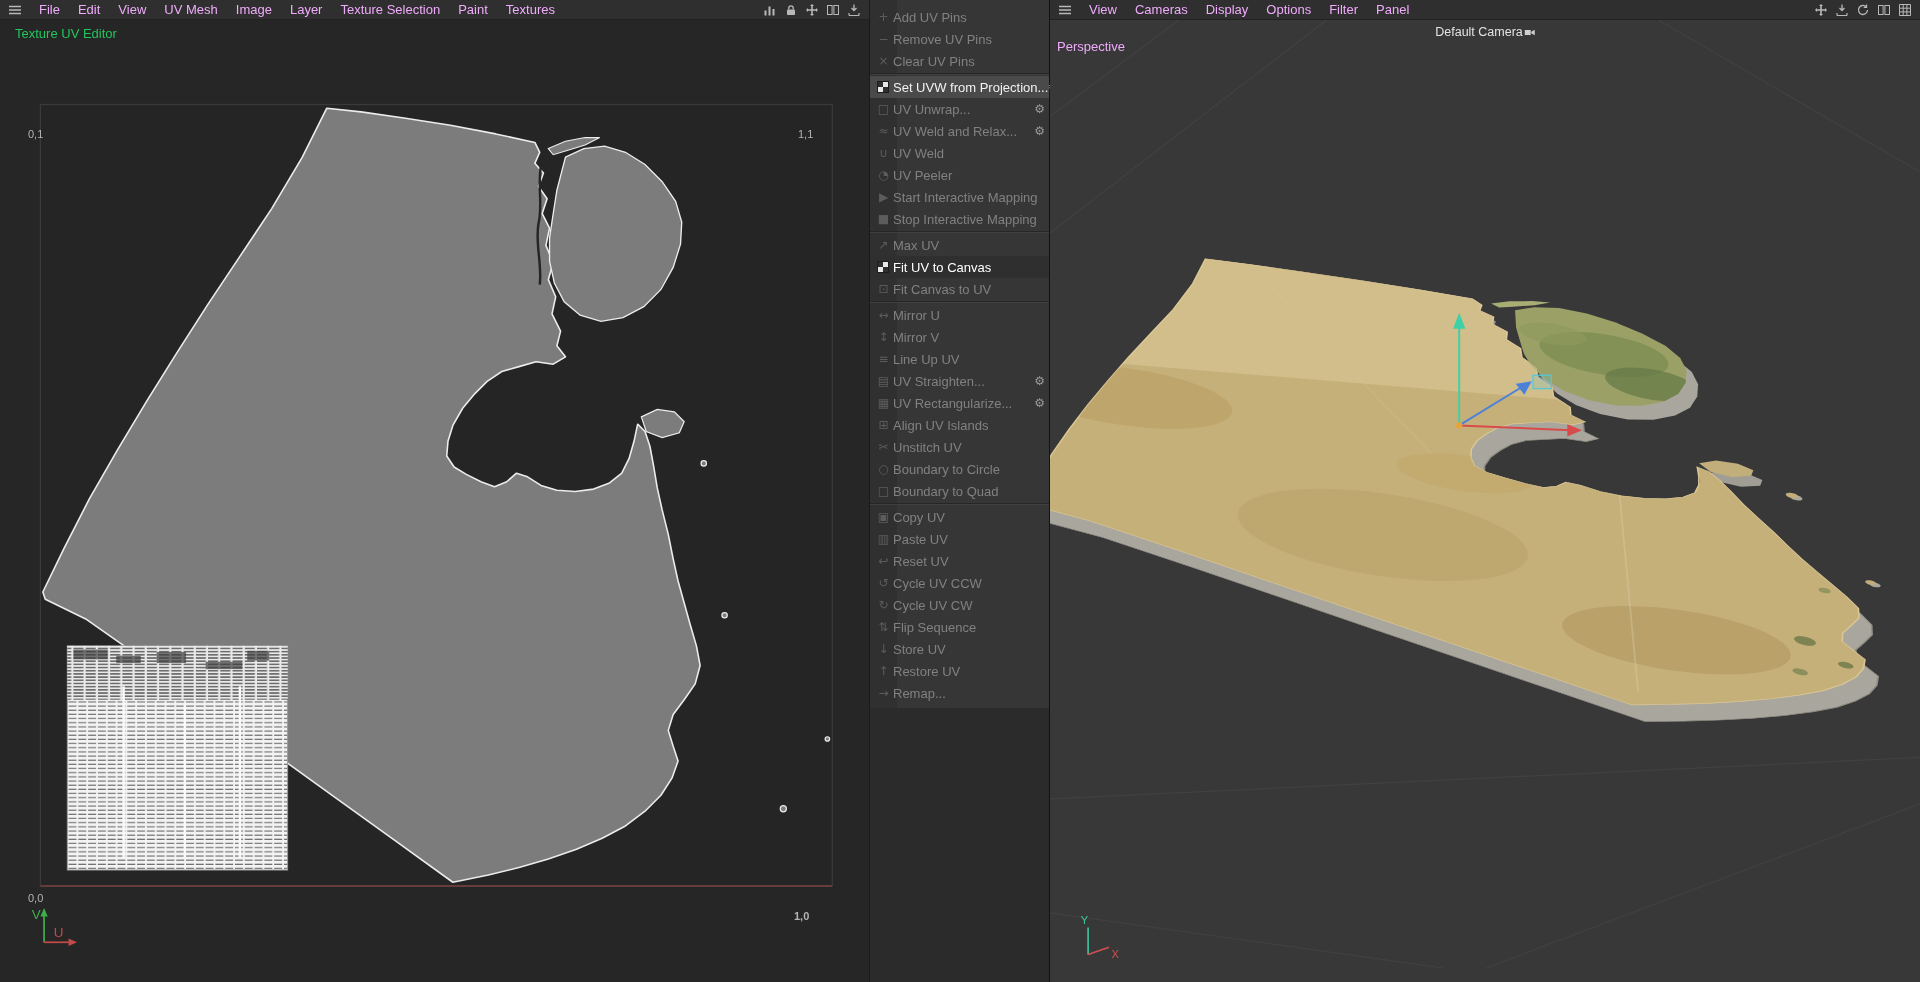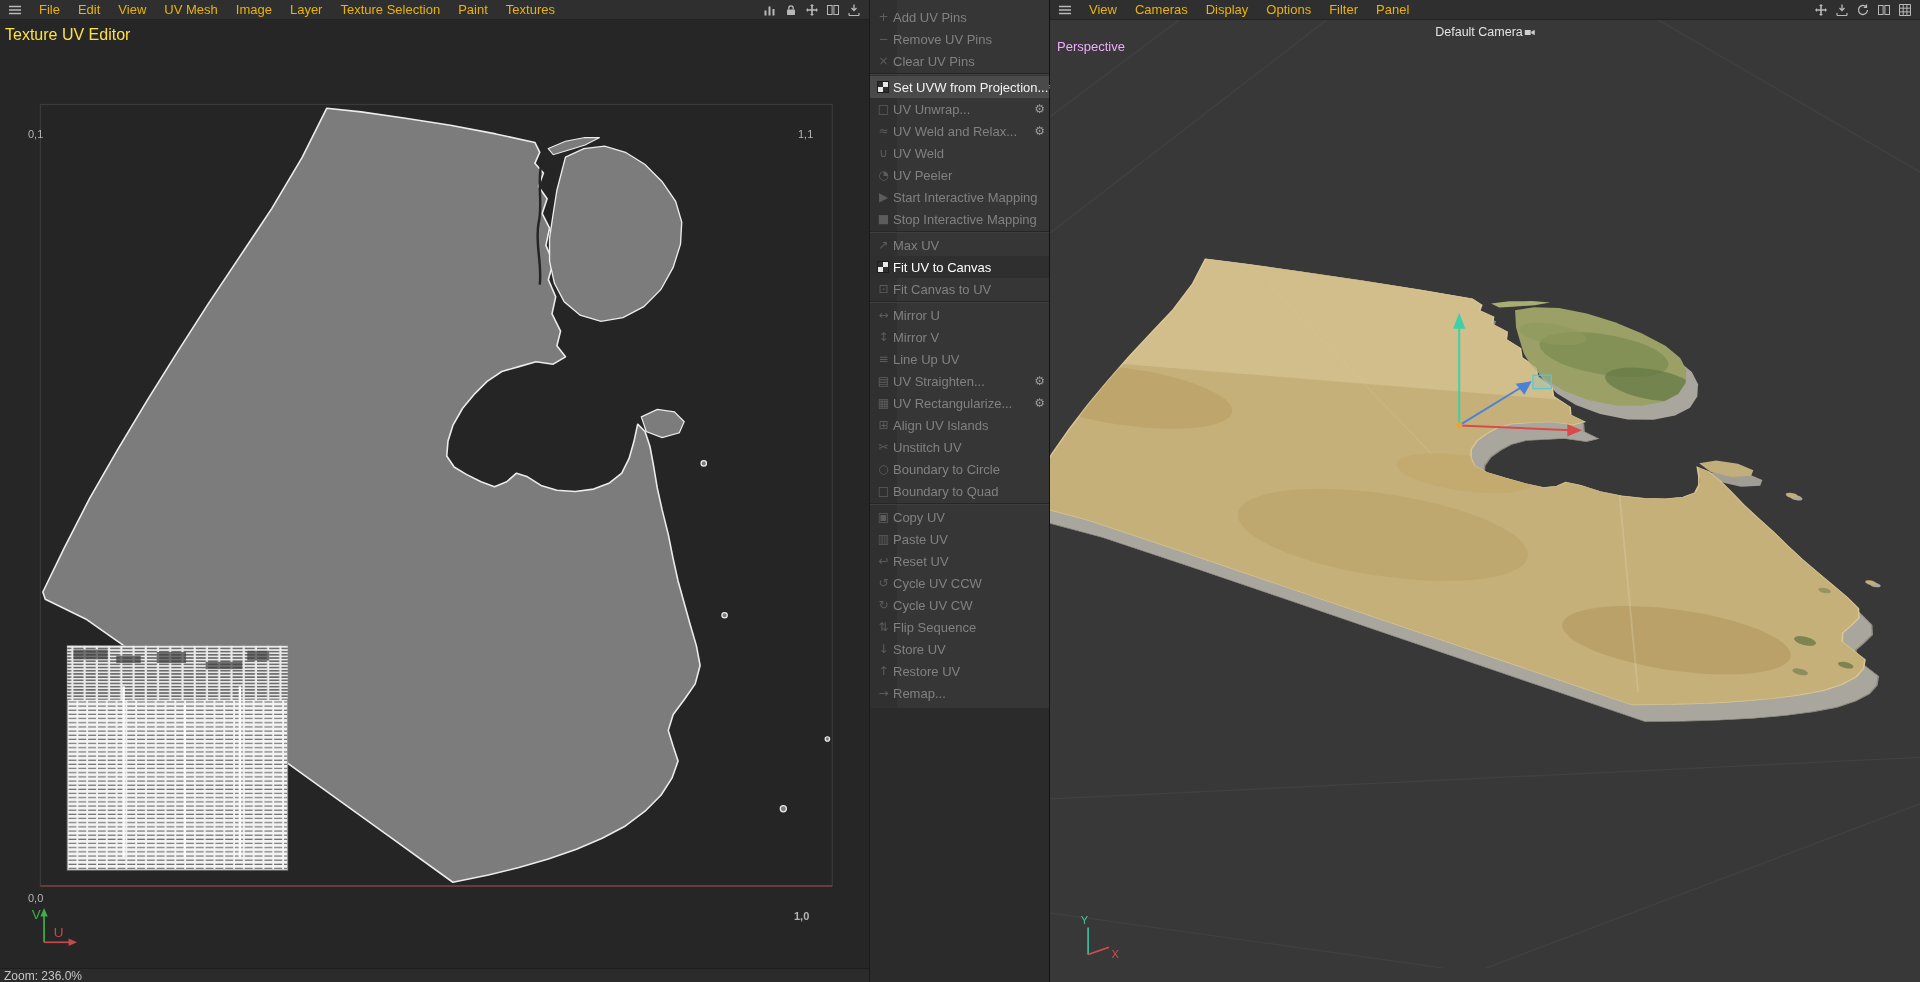--- a/index.html
+++ b/index.html
@@ -8,31 +8,31 @@
   #root { display:flex; width:1920px; height:982px; }
 
   
   .left-panel  { width:869px; position:relative; background:#262626; }
   .mid-panel   { width:181px; background:#2b2b2b; border-left:1px solid #1a1a1a;
                  border-right:1px solid #121212; }
   .right-panel { flex:1; position:relative; background:#383838; }
 
   
   .menubar { height:20px; background:#2f2f2f; border-bottom:1px solid #222;
-             display:flex; align-items:center; font-size:13px; color:#eab308; }
+             display:flex; align-items:center; font-size:13px; color:#f0abfc; }
   .hamburger { padding:0 8px; display:flex; align-items:center; cursor:pointer; }
   .mb-items { display:flex; }
   .mb-item { padding:0 9px; line-height:20px; cursor:default; white-space:nowrap; }
   .mb-icons { margin-left:auto; display:flex; gap:7px; padding-right:8px; align-items:center; }
   .mb-icons svg { width:14px; height:14px; display:block; }
 
   
   .uv-canvas { position:absolute; top:20px; left:0; right:0; bottom:14px; }
   .uv-canvas > svg { width:100%; height:100%; display:block; }
-  .panel-title { position:absolute; top:6px; left:5px; font-size:16px; color:#fde047; }
+  .panel-title { position:absolute; top:6px; left:15px; font-size:13px; color:#22c55e; }
   .corner { position:absolute; font-size:11px; color:#b4b4b4;margin-top:24px; }
   .corner.tl { left:28px;  top:84px; }
   .corner.tr { left:798px; top:84px; }
   .corner.bl { left:28px;  top:848px; }
   .corner.br { left:794px; top:866px;font-weight:bold; }
   .status-left { position:absolute; left:0; right:0; bottom:0; height:14px;
                  background:#2b2b2b; border-top:1px solid #1e1e1e;
                  font-size:12px; color:#c6c6c6; line-height:14px; padding-left:4px; }
 
   
@@ -182,23 +182,20 @@
           <text x="44" y="765" fill="#c34a4a">U</text>
         </g>
       </svg>
       <span class="panel-title">Texture UV Editor</span>
       <span class="corner tl">0,1</span>
       <span class="corner tr">1,1</span>
       <span class="corner bl">0,0</span>
       <span class="corner br">1,0</span>
     </div>
 
-    <div class="status-left">
-      <span>Zoom: 236.0%</span>
-    </div>
   </section>
 
   <section class="mid-panel">
     <div class="uv-list">
         <div class="mrow off">
           <span class="mico">+</span>
           <span class="mlabel">Add UV Pins</span>
         </div>
         <div class="mrow off">
           <span class="mico">−</span>

